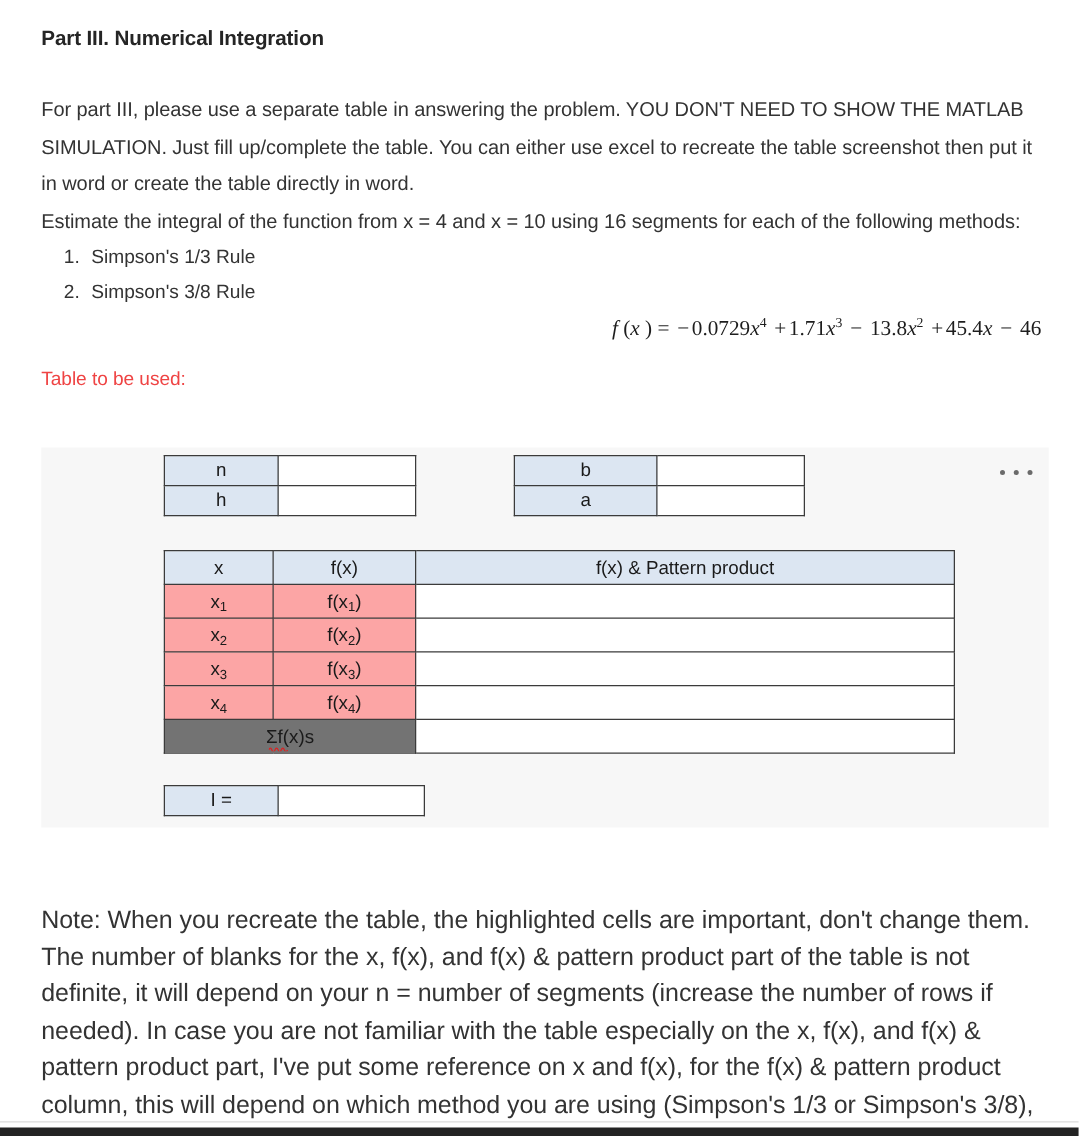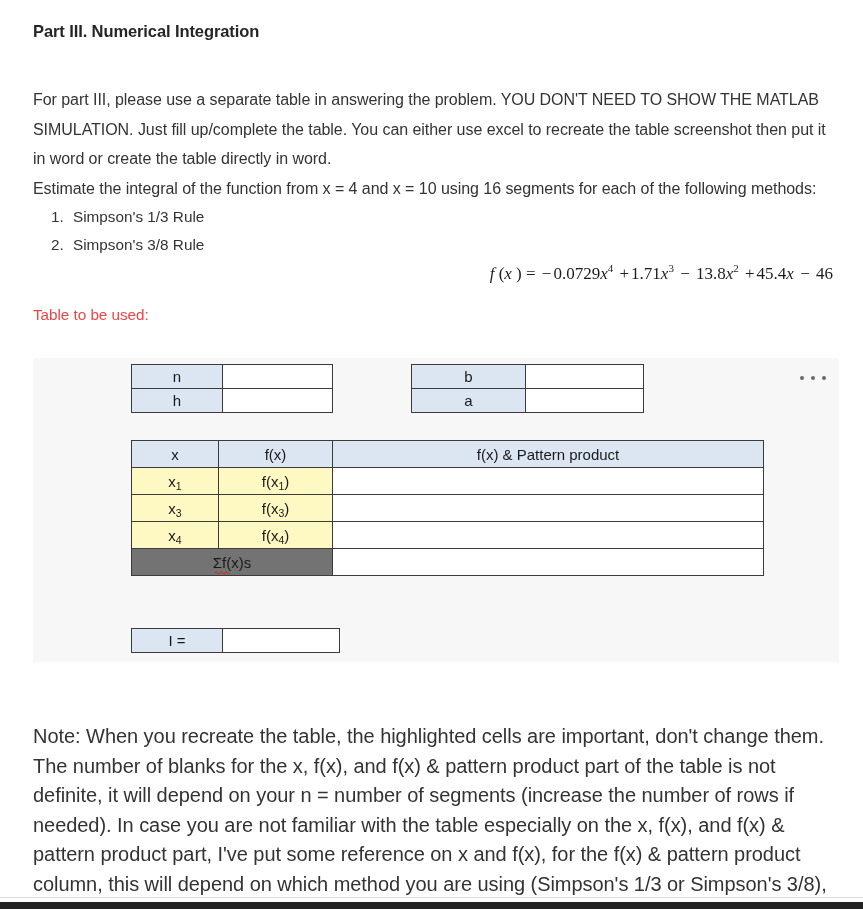--- a/index.html
+++ b/index.html
@@ -30,21 +30,21 @@
     left: 33px;
     top: 22px;
     width: 800px;
   }
 
   .section-title {
     font-size: 16.5px;
     font-weight: bold;
     color: #252525;
     letter-spacing: -0.1px;
-    margin: 0 0 44px 0;
+    margin: 0 0 33px 0;
   }
 
   .para {
     font-size: 16px;
     line-height: 29.5px;
     color: #333333;
     margin: 0;
     letter-spacing: -0.05px;
   }
 
@@ -137,21 +137,21 @@
     color: #1a1a1a;
     background: #ffffff;
     table-layout: fixed;
   }
   .xl td {
     border: 1px solid #3b3b3b;
     height: 23px;
     text-align: center;
     vertical-align: middle;
     padding: 0 3px;
-    background: #fef9c3;
+    background: #fca5a5;
     line-height: 1;
   }
   .xl td.hdr {
     background: #dce6f2;
   }
   .xl td.blank { background: #ffffff; }
 
   
   #tbl-nh { left: 98px; top: 6px; width: 189px; }
   #tbl-nh td.lbl { width: 84px; }
@@ -301,20 +301,25 @@
           <td class="hdr col-fx">f(x)</td>
           <td class="hdr col-pp">f(x) &amp; Pattern product</td>
         </tr>
 
         <tr>
           <td class="col-x"><span>x</span><sub>1</sub></td>
           <td class="col-fx"><span>f(x</span><sub>1</sub><span>)</span></td>
           <td class="col-pp blank"></td>
         </tr>
 
+        <tr>
+          <td class="col-x"><span>x</span><sub>2</sub></td>
+          <td class="col-fx"><span>f(x</span><sub>2</sub><span>)</span></td>
+          <td class="col-pp blank"></td>
+        </tr>
 
         <tr>
           <td class="col-x"><span>x</span><sub>3</sub></td>
           <td class="col-fx"><span>f(x</span><sub>3</sub><span>)</span></td>
           <td class="col-pp blank"></td>
         </tr>
 
         <tr>
           <td class="col-x"><span>x</span><sub>4</sub></td>
           <td class="col-fx"><span>f(x</span><sub>4</sub><span>)</span></td>

